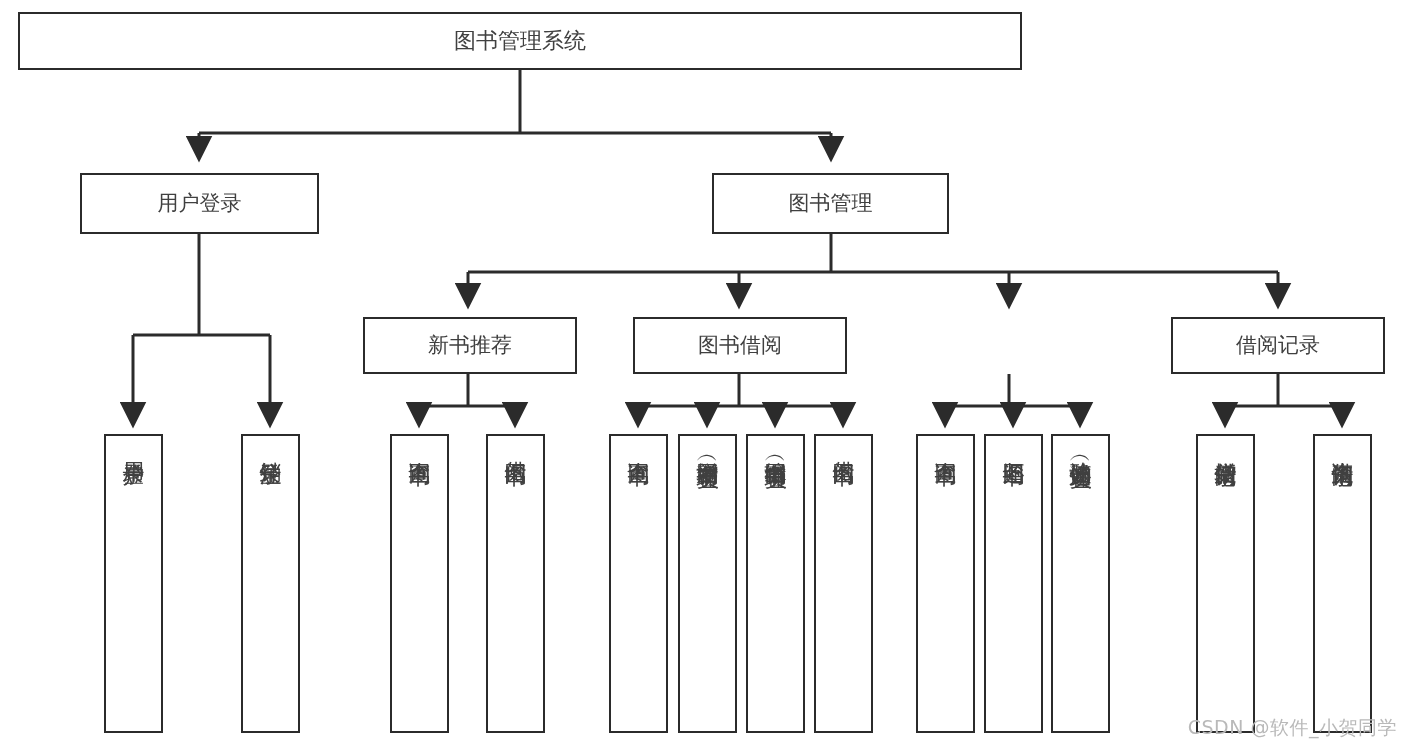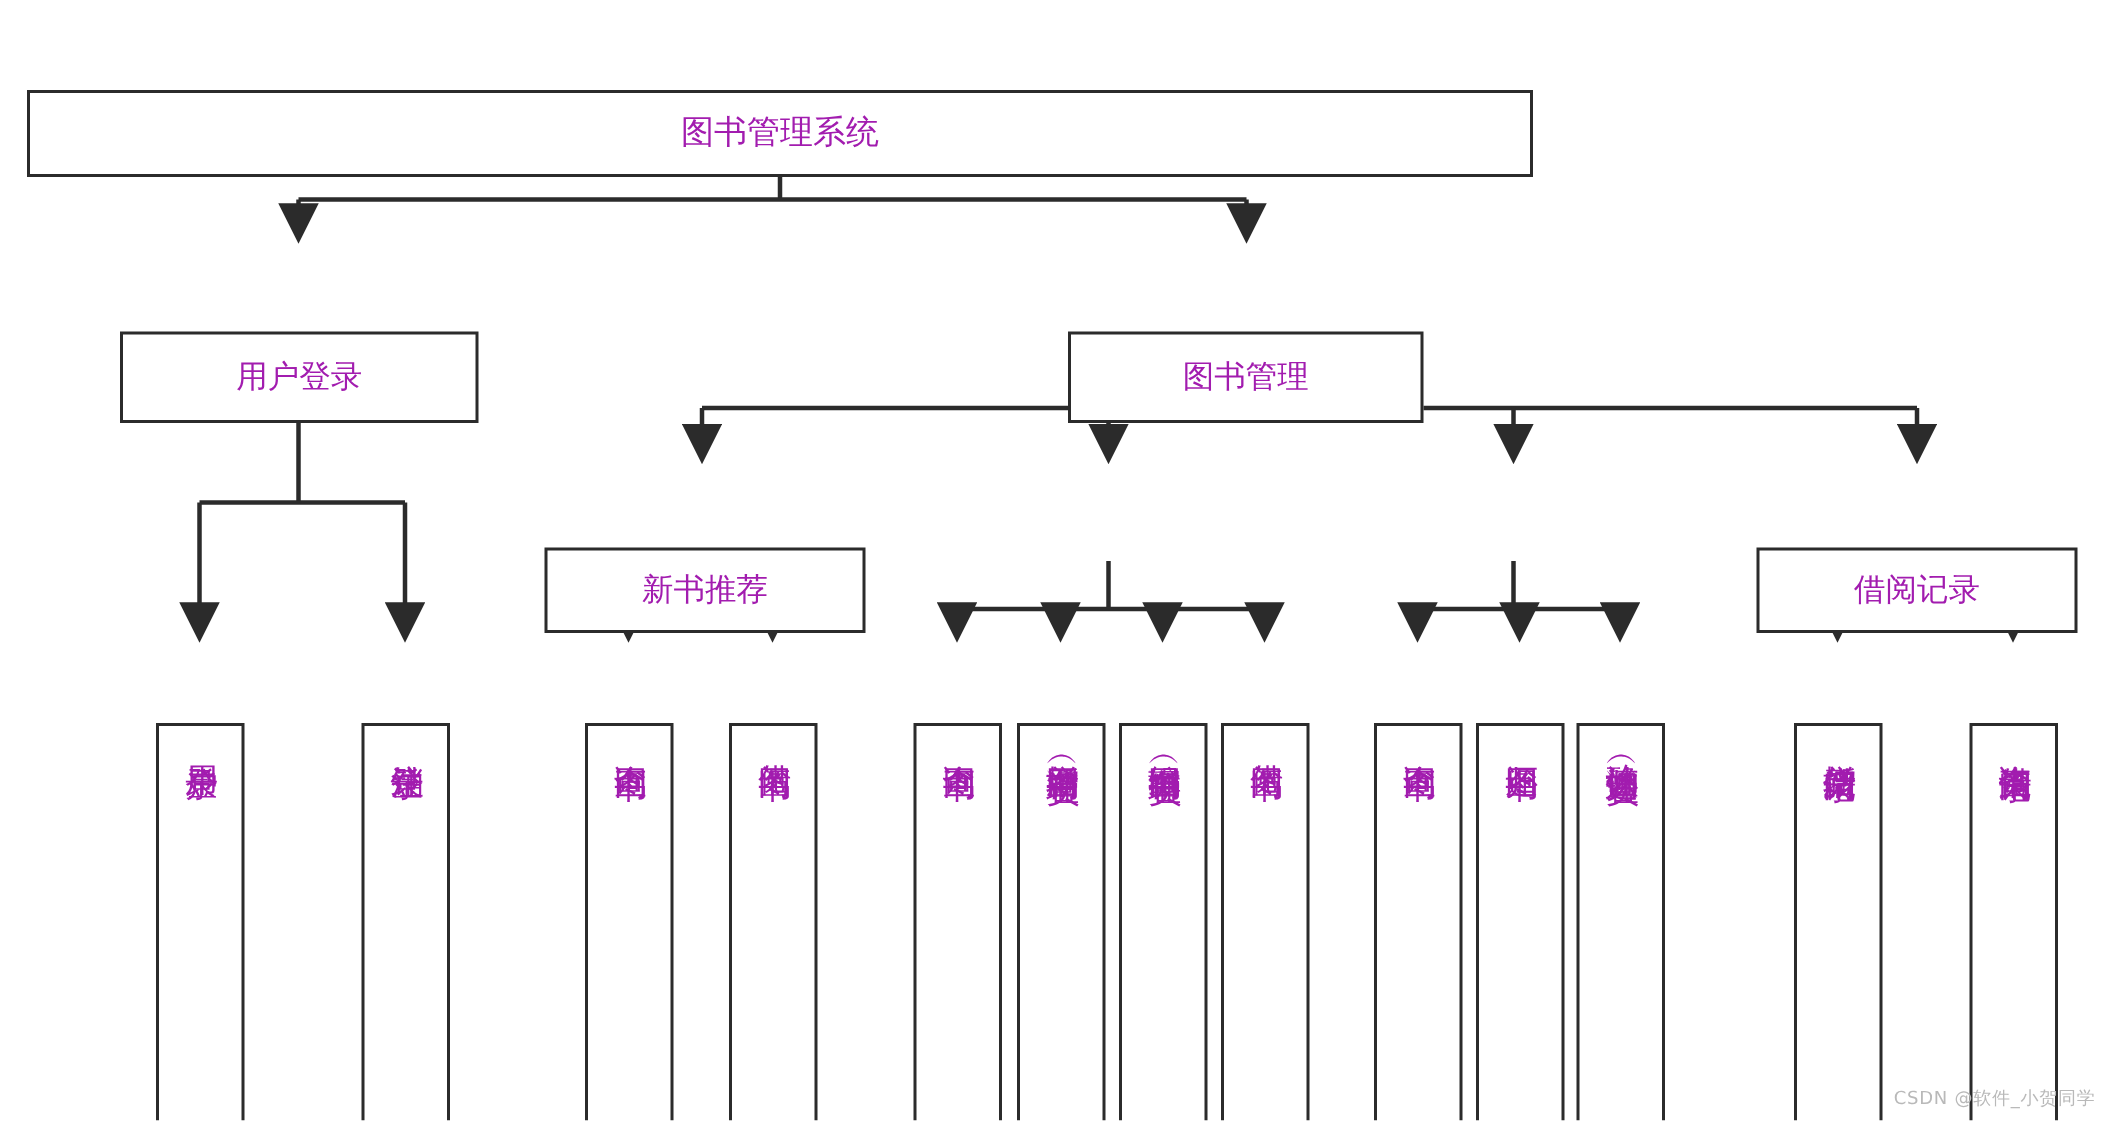--- a/index.html
+++ b/index.html
@@ -26,22 +26,21 @@
     pointer-events: none;
   }
   .node {
     position: absolute;
     box-sizing: border-box;
     background: #ffffff;
     border: 2px solid #2b2b2b;
     display: flex;
     align-items: center;
     justify-content: center;
-    color: #a21caf;
-    margin-top: 48px;
+    color: #404040;
   }
   .node .label {
     display: block;
     text-align: center;
     line-height: 1.26;
   }
   
   .node.horiz .label {
     writing-mode: horizontal-tb;
     font-size: 21px;
@@ -57,21 +56,21 @@
     writing-mode: vertical-rl;
     text-orientation: upright;
     font-size: 22px;
     letter-spacing: 1px;
     line-height: 1.0;
   }
   .watermark {
     position: absolute;
     right: 8px;
     bottom: 6px;
-    font-size: 12px;
+    font-size: 19px;
     color: #b9b9b9;
     white-space: nowrap;
     letter-spacing: 0.5px;
   }
 </style>
 </head>
 <body>
 
 <div id="canvas">
 
@@ -132,20 +131,23 @@
   <div class="node horiz" style="left:80px; top:173px; width:239px; height:61px;">
     <span class="label">用户登录</span>
   </div>
   <div class="node horiz" style="left:363px; top:317px; width:214px; height:57px;">
     <span class="label">新书推荐</span>
   </div>
 
   <div class="node horiz" style="left:712px; top:173px; width:237px; height:61px;">
     <span class="label">图书管理</span>
   </div>
+  <div class="node horiz" style="left:633px; top:317px; width:214px; height:57px;">
+    <span class="label">图书借阅</span>
+  </div>
   <div class="node horiz" style="left:1171px; top:317px; width:214px; height:57px;font-family:Liberation Serif, serif;">
     <span class="label">借阅记录</span>
   </div>
 
   <div class="node vert" style="left:104px; top:434px; width:59px; height:299px;">
     <span class="label">用户登录</span>
   </div>
   <div class="node vert" style="left:241px; top:434px; width:59px; height:299px;">
     <span class="label">注销登录</span>
   </div>

